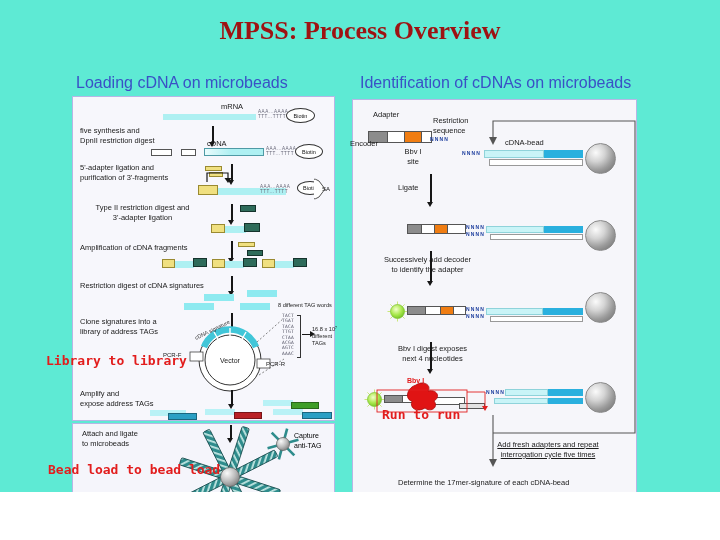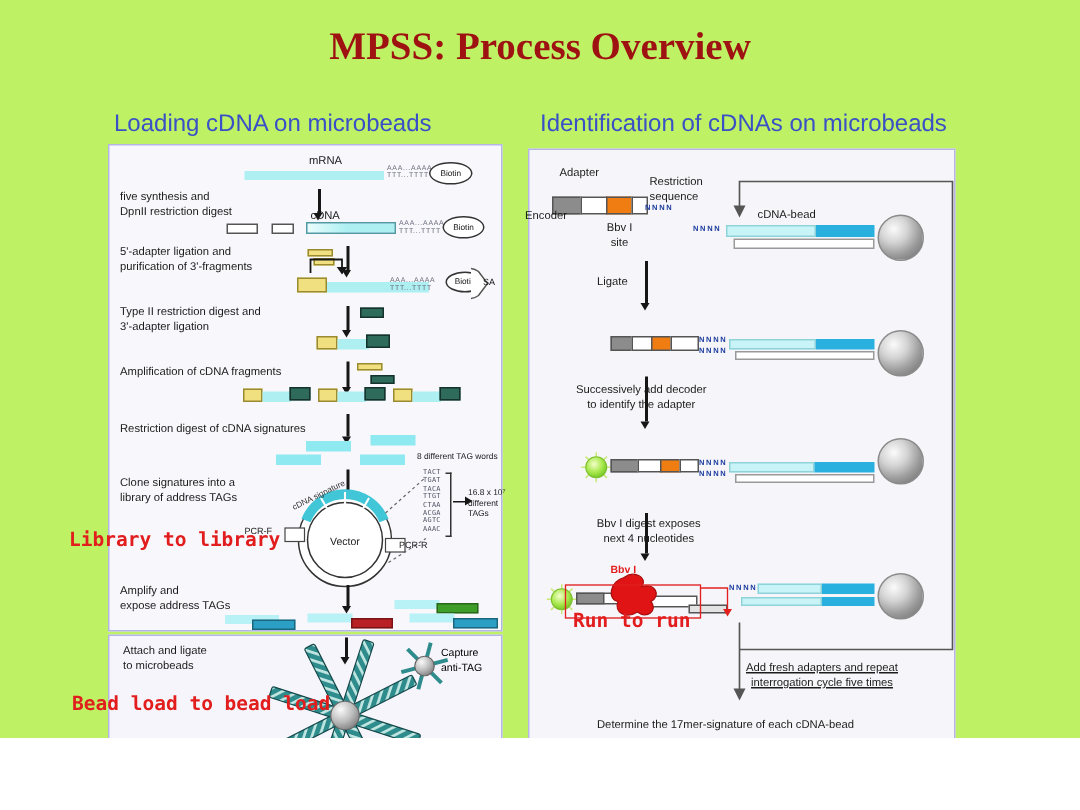--- a/index.html
+++ b/index.html
@@ -1,16 +1,16 @@
 <!DOCTYPE html>
 <html><head>
 <meta charset="utf-8">
 <style>
   html,body{margin:0;padding:0;background:#ffffff;}
-  .slide{position:relative;width:720px;height:492px;background:#bef264;font-family:"Liberation Sans",sans-serif;overflow:hidden;}
+  .slide{position:relative;width:720px;height:492px;background:#5eead4;font-family:"Liberation Sans",sans-serif;overflow:hidden;}
   .abs{position:absolute;}
   .t{position:absolute;font-size:7.5px;line-height:1.3;color:#1b1b1b;white-space:pre-line;}
   .t6{font-size:6px;}
   .t56{font-size:5.6px;}
   .t7{font-size:7px;}
   .tc{text-align:center;}
   .main-title{position:absolute;left:0;top:16px;width:720px;text-align:center;
     font-family:"Liberation Serif",serif;font-weight:bold;font-size:26px;color:#9e1212;}
   .ptitle{position:absolute;font-size:16px;color:#3a50c6;}
   .box{position:absolute;border:1.5px solid #b6b6e6;background:#f7f7fc;box-sizing:border-box;}
@@ -59,21 +59,21 @@
 
   <div class="main-title">MPSS: Process Overview</div>
 
   <div class="ptitle" style="left:360px;top:74px;">Identification of cDNAs on microbeads</div>
   <div class="ptitle" style="left:76px;top:74px;">Loading cDNA on microbeads</div>
 
   <div class="box" style="left:72px;top:96px;width:263px;height:325px;"></div>
   <div class="box" style="left:72px;top:423px;width:263px;height:94px;background:#f5f5fb;"></div>
   <div class="box" style="left:352px;top:99px;width:285px;height:419px;background:#f6f6fa;"></div>
 
-  <div class="t" style="left:206px;top:102px;">mRNA</div>
+  <div class="t" style="left:221px;top:102px;">mRNA</div>
   <div class="bar" style="left:163px;top:114px;width:93px;height:6px;background:#aef0f2;"></div>
   <div class="tinyseq" style="left:258px;top:109px;">AAA...AAAA
 TTT...TTTT</div>
   <div class="oval" style="left:286px;top:108px;width:27px;height:13px;">Biotin</div>
   <div class="t" style="left:80px;top:126px;width:115px;">five synthesis and
 DpnII restriction digest</div>
   <div class="varrow" style="left:212px;top:126px;height:16px;"></div>
 
   <div class="t" style="left:207px;top:139px;">cDNA</div>
   <div class="seg" style="left:151px;top:149px;width:21px;height:7px;background:#fff;"></div>
@@ -96,21 +96,21 @@
   <div class="seg" style="left:198px;top:185px;width:20px;height:10px;background:#f0e080;border-color:#9a8a30;"></div>
   <div class="bar" style="left:218px;top:188px;width:68px;height:7px;background:#aef0f2;"></div>
   <div class="tinyseq" style="left:260px;top:184px;">AAA...AAAA
 TTT...TTTT</div>
   <div class="oval" style="left:297px;top:181px;width:24px;height:12px;">Biotin</div>
   <svg class="abs" style="left:314px;top:177px;" width="22" height="24">
     <path d="M5,4 A10,10 0 1 0 5,20 L11,12 Z" fill="#fff" stroke="#555" stroke-width="1"></path>
   </svg>
   <div class="t6" style="position:absolute;left:322px;top:186px;color:#111;">SA</div>
 
-  <div class="t" style="left:80px;top:203px;width:125px;">Type II restriction digest and
+  <div class="t" style="left:80px;top:203px;width:125px;text-align:center;">Type II restriction digest and
 3'-adapter ligation</div>
   <div class="varrow" style="left:231px;top:204px;height:16px;"></div>
   <div class="seg" style="left:240px;top:205px;width:16px;height:7px;background:#2e6b5a;border-color:#15332c;"></div>
   <div class="seg" style="left:211px;top:224px;width:14px;height:9px;background:#f0e080;border-color:#9a8a30;"></div>
   <div class="bar" style="left:225px;top:226px;width:21px;height:7px;background:#aef0f2;"></div>
   <div class="seg" style="left:244px;top:223px;width:16px;height:9px;background:#2e6b5a;border-color:#15332c;"></div>
 
   <div class="t" style="left:80px;top:243px;width:150px;">Amplification of cDNA fragments</div>
   <div class="varrow" style="left:231px;top:241px;height:17px;"></div>
   <div class="seg" style="left:238px;top:242px;width:17px;height:5px;background:#f0e080;border-color:#9a8a30;"></div>

